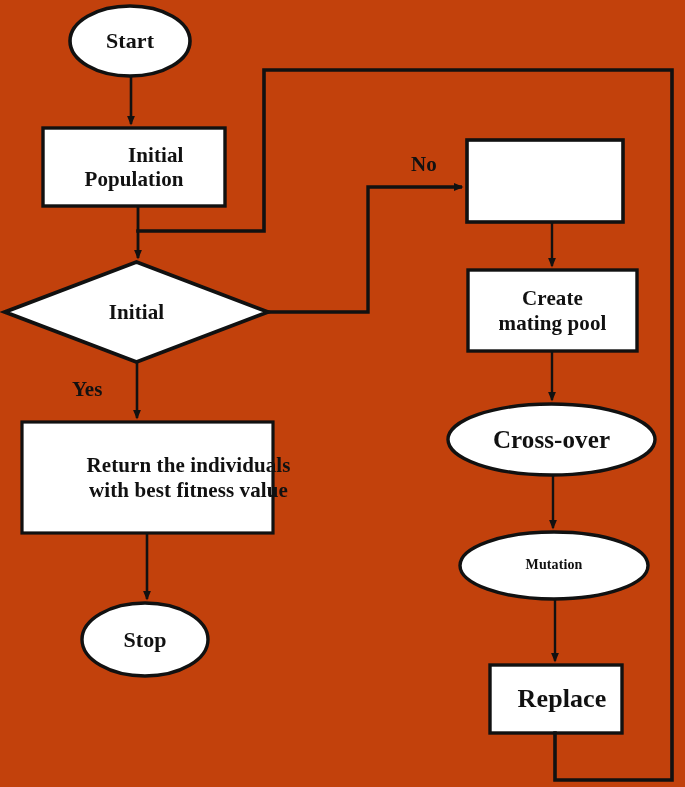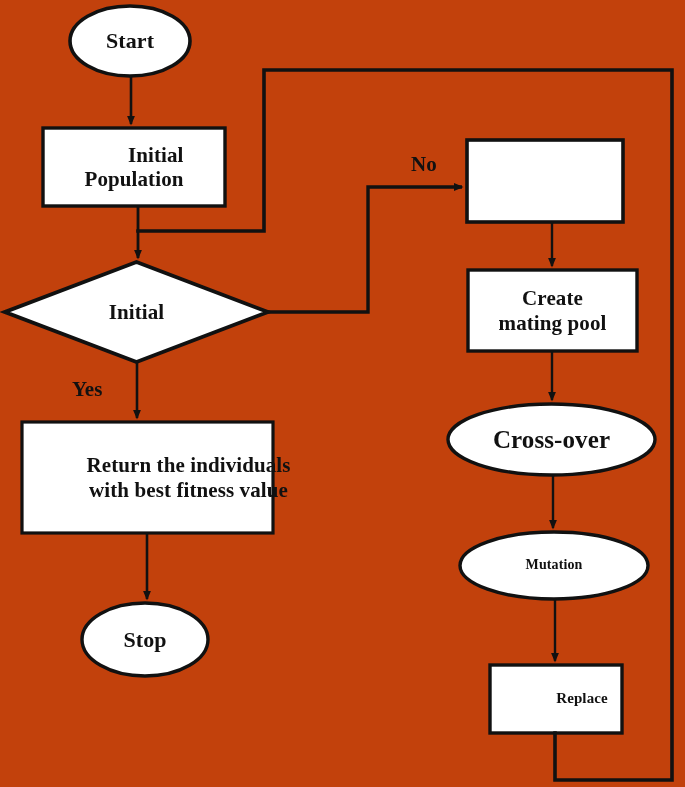--- a/index.html
+++ b/index.html
@@ -113,19 +113,19 @@
   <div class="node-label" style="left:82px; top:603px; width:126px; height:73px; font-size:22px;">Stop</div>
 
 
   <div class="node-label" style="left:468px; top:270px; width:169px; height:81px; font-size:21px;">Create
 mating pool</div>
 
   <div class="node-label" style="left:448px; top:404px; width:207px; height:71px; font-size:25px;">Cross-over</div>
 
   <div class="node-label" style="left:460px; top:532px; width:188px; height:67px; font-size:14px;">Mutation</div>
 
-  <div class="node-label" style="left:516px; top:665px; width:132px; height:68px; font-size:15px;">Replace</div>
+  <div class="node-label" style="left:496px; top:665px; width:132px; height:68px; font-size:26px;">Replace</div>
 
   <div class="edge-label" style="left:411px; top:154px;">No</div>
 
   <div class="edge-label" style="left:72px; top:379px;">Yes</div>
 
 </div>
 
 </body></html>

